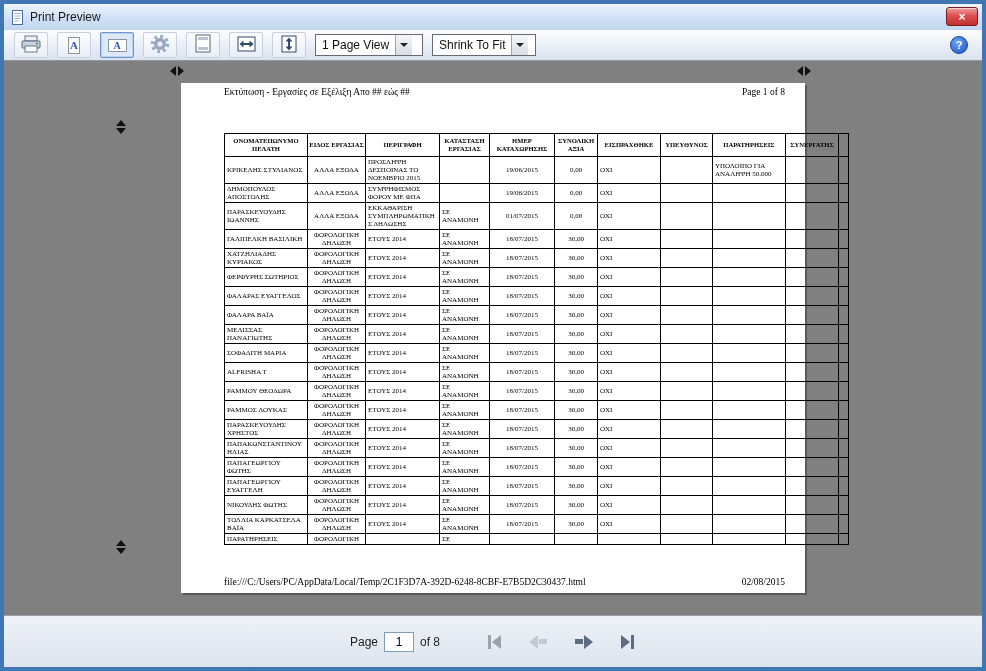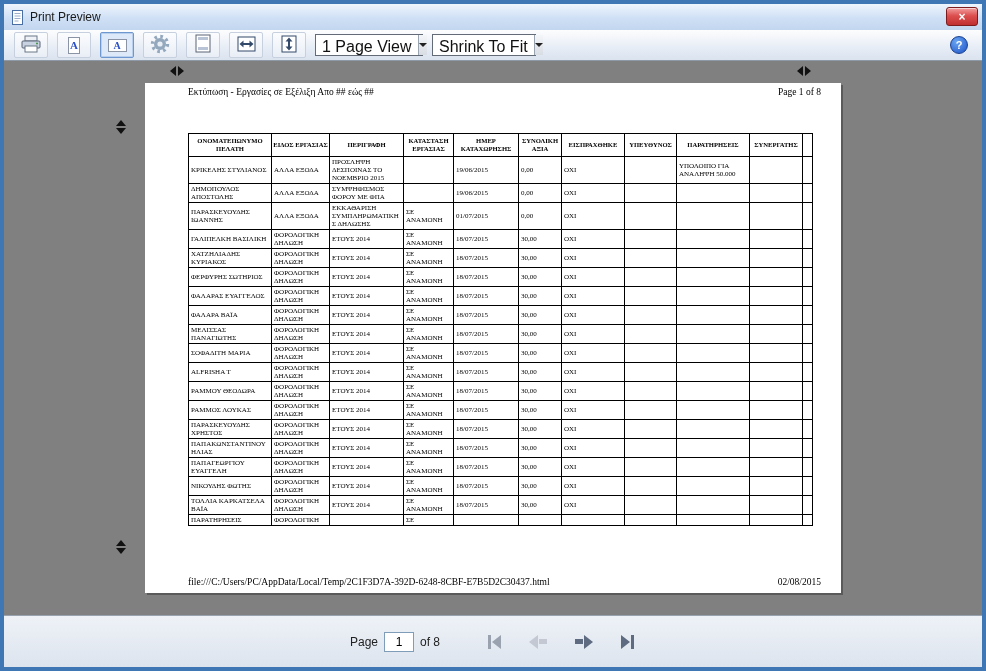--- a/index.html
+++ b/index.html
@@ -48,48 +48,48 @@
   .page-a.landscape { width: 19px; height: 13px; font-size: 10px; }
   .help-btn {
     position: absolute; right: 14px; top: 6px; width: 18px; height: 18px; border-radius: 50%;
     border: 1px solid #1a3f8f; background: radial-gradient(circle at 35% 30%, #6aa6f2, #1e52c8);
     color: #fff; font-size: 11px; font-weight: bold; line-height: 15px; text-align: center; cursor: pointer;
   }
   .combo {
     height: 22px; display: inline-flex; align-items: stretch; background: #fff;
     border: 1px solid #636b77; cursor: pointer;
   }
-  .combo-text { padding: 3px 6px 0 6px; font-size: 16px; color: #111; white-space: nowrap; }
+  .combo-text { padding: 3px 6px 0 6px; font-size: 12px; color: #111; white-space: nowrap; }
   .combo-btn {
     width: 17px; display: flex; align-items: center; justify-content: center;
     border-left: 1px solid #9aa4b0; background: linear-gradient(#f4f6f9, #d8dde4);
   }
   .combo-arrow { width: 0; height: 0; border: 4px solid transparent; border-top-color: #222; margin-top: 4px; }
   .combo.pageview { width: 108px; }
   .combo.shrink   { width: 104px; }
 
   
   .preview { flex: 1 1 auto; position: relative; background: #808080; display: flex; align-items: center; justify-content: center; }
   .page {
-    width: 696px; height: 510px; background: #fff; position: relative;
+    width: 624px; height: 510px; background: #fff; position: relative;
     box-shadow: 2px 2px 0 #5a5a5a; font-family: "Liberation Serif", serif; color: #000;
   }
   .page-head { position: absolute; top: 4px; left: 43px; right: 20px; display: flex; justify-content: space-between; font-size: 9.5px; }
   .page-foot { position: absolute; bottom: 6px; left: 43px; right: 20px; display: flex; justify-content: space-between; font-size: 9.5px; }
   .table-wrap { position: absolute; top: 50px; left: 43px; width: 626px; height: 426px; overflow: hidden; }
 
   .report { border-collapse: collapse; table-layout: fixed; width: 624px; }
   .report th, .report td {
     border: 1px solid #000; font-size: 7px; line-height: 8px; padding: 1px 2px;
     vertical-align: middle; overflow: hidden; word-wrap: break-word;
     font-family: "Liberation Serif", serif;
   }
   .report th { font-weight: bold; text-align: center; font-size: 6.6px; padding: 3px 1px; }
-  .report td:nth-child(2), .report td:nth-child(5) { }
-  .report td:nth-child(6) { text-align: left; }
+  .report td:nth-child(2), .report td:nth-child(5) { text-align: center; }
+  .report td:nth-child(6) { text-align: center; }
 
   
   .handle { position: absolute; display: flex; cursor: move; }
   .handle-h { flex-direction: row; gap: 2px; }
   .handle-v { flex-direction: column; gap: 2px; }
   .tri { width: 0; height: 0; border-style: solid; }
   .tri-l { border-width: 5px 6px 5px 0; border-color: transparent currentColor transparent transparent; }
   .tri-r { border-width: 5px 0 5px 6px; border-color: transparent transparent transparent currentColor; }
   .tri-u { border-width: 0 5px 6px 5px; border-color: transparent transparent currentColor transparent; }
   .tri-d { border-width: 6px 5px 0 5px; border-color: currentColor transparent transparent transparent; }
@@ -464,20 +464,33 @@
                 <td>ΣΕ ΑΝΑΜΟΝΗ</td>
                 <td>18/07/2015</td>
                 <td>30,00</td>
                 <td>ΟΧΙ</td>
                 <td></td>
                 <td></td>
                 <td></td>
                 <td></td>
               </tr>
               <tr>
+                <td>ΠΑΠΑΓΕΩΡΓΙΟΥ ΦΩΤΗΣ</td>
+                <td>ΦΟΡΟΛΟΓΙΚΗ ΔΗΛΩΣΗ</td>
+                <td>ΕΤΟΥΣ 2014</td>
+                <td>ΣΕ ΑΝΑΜΟΝΗ</td>
+                <td>18/07/2015</td>
+                <td>30,00</td>
+                <td>ΟΧΙ</td>
+                <td></td>
+                <td></td>
+                <td></td>
+                <td></td>
+              </tr>
+              <tr>
                 <td>ΠΑΠΑΓΕΩΡΓΙΟΥ ΕΥΑΓΓΕΛΗ</td>
                 <td>ΦΟΡΟΛΟΓΙΚΗ ΔΗΛΩΣΗ</td>
                 <td>ΕΤΟΥΣ 2014</td>
                 <td>ΣΕ ΑΝΑΜΟΝΗ</td>
                 <td>18/07/2015</td>
                 <td>30,00</td>
                 <td>ΟΧΙ</td>
                 <td></td>
                 <td></td>
                 <td></td>

